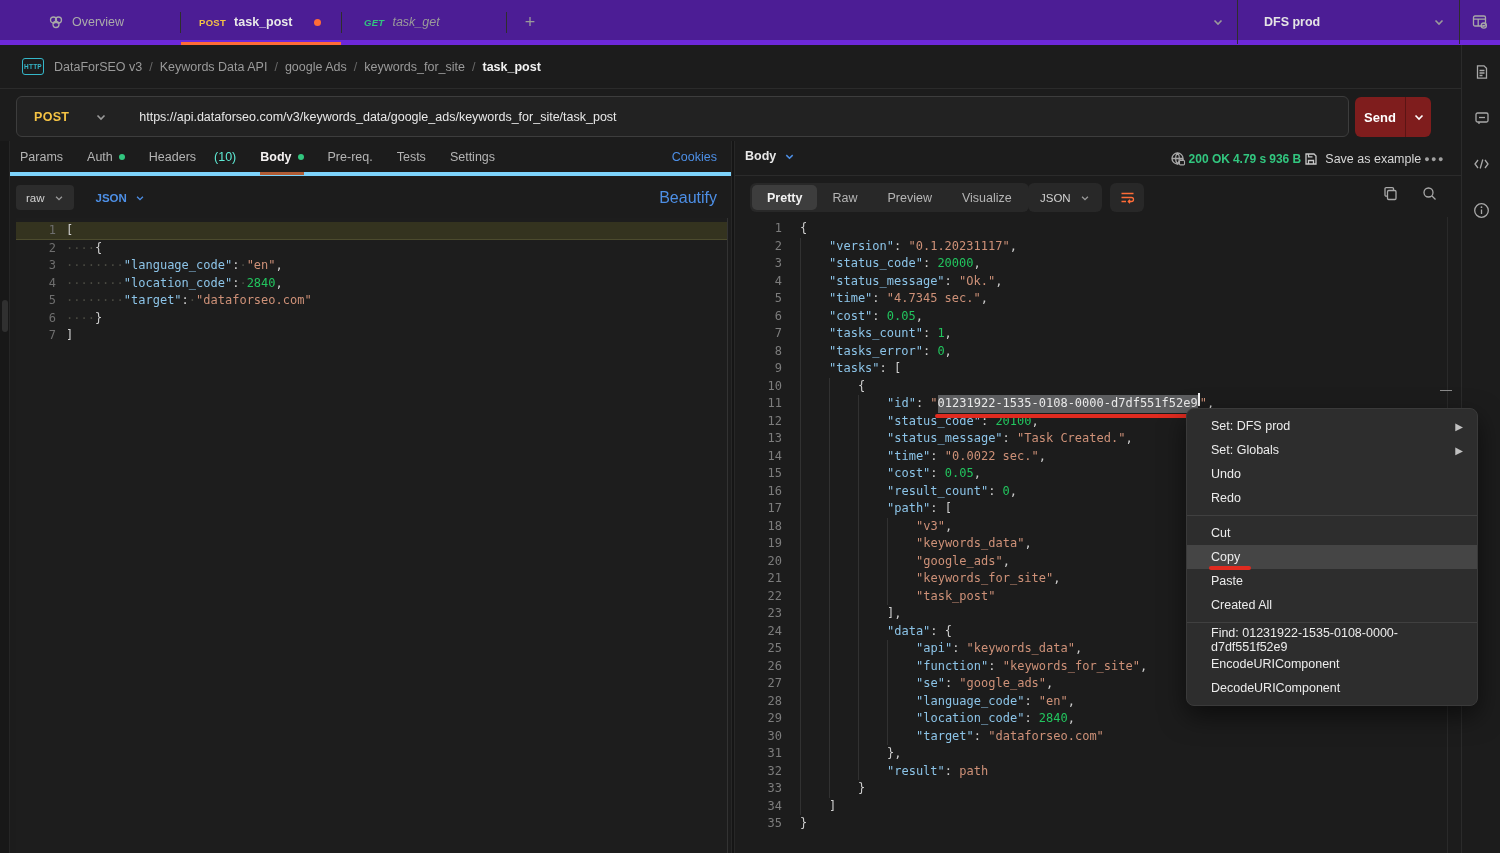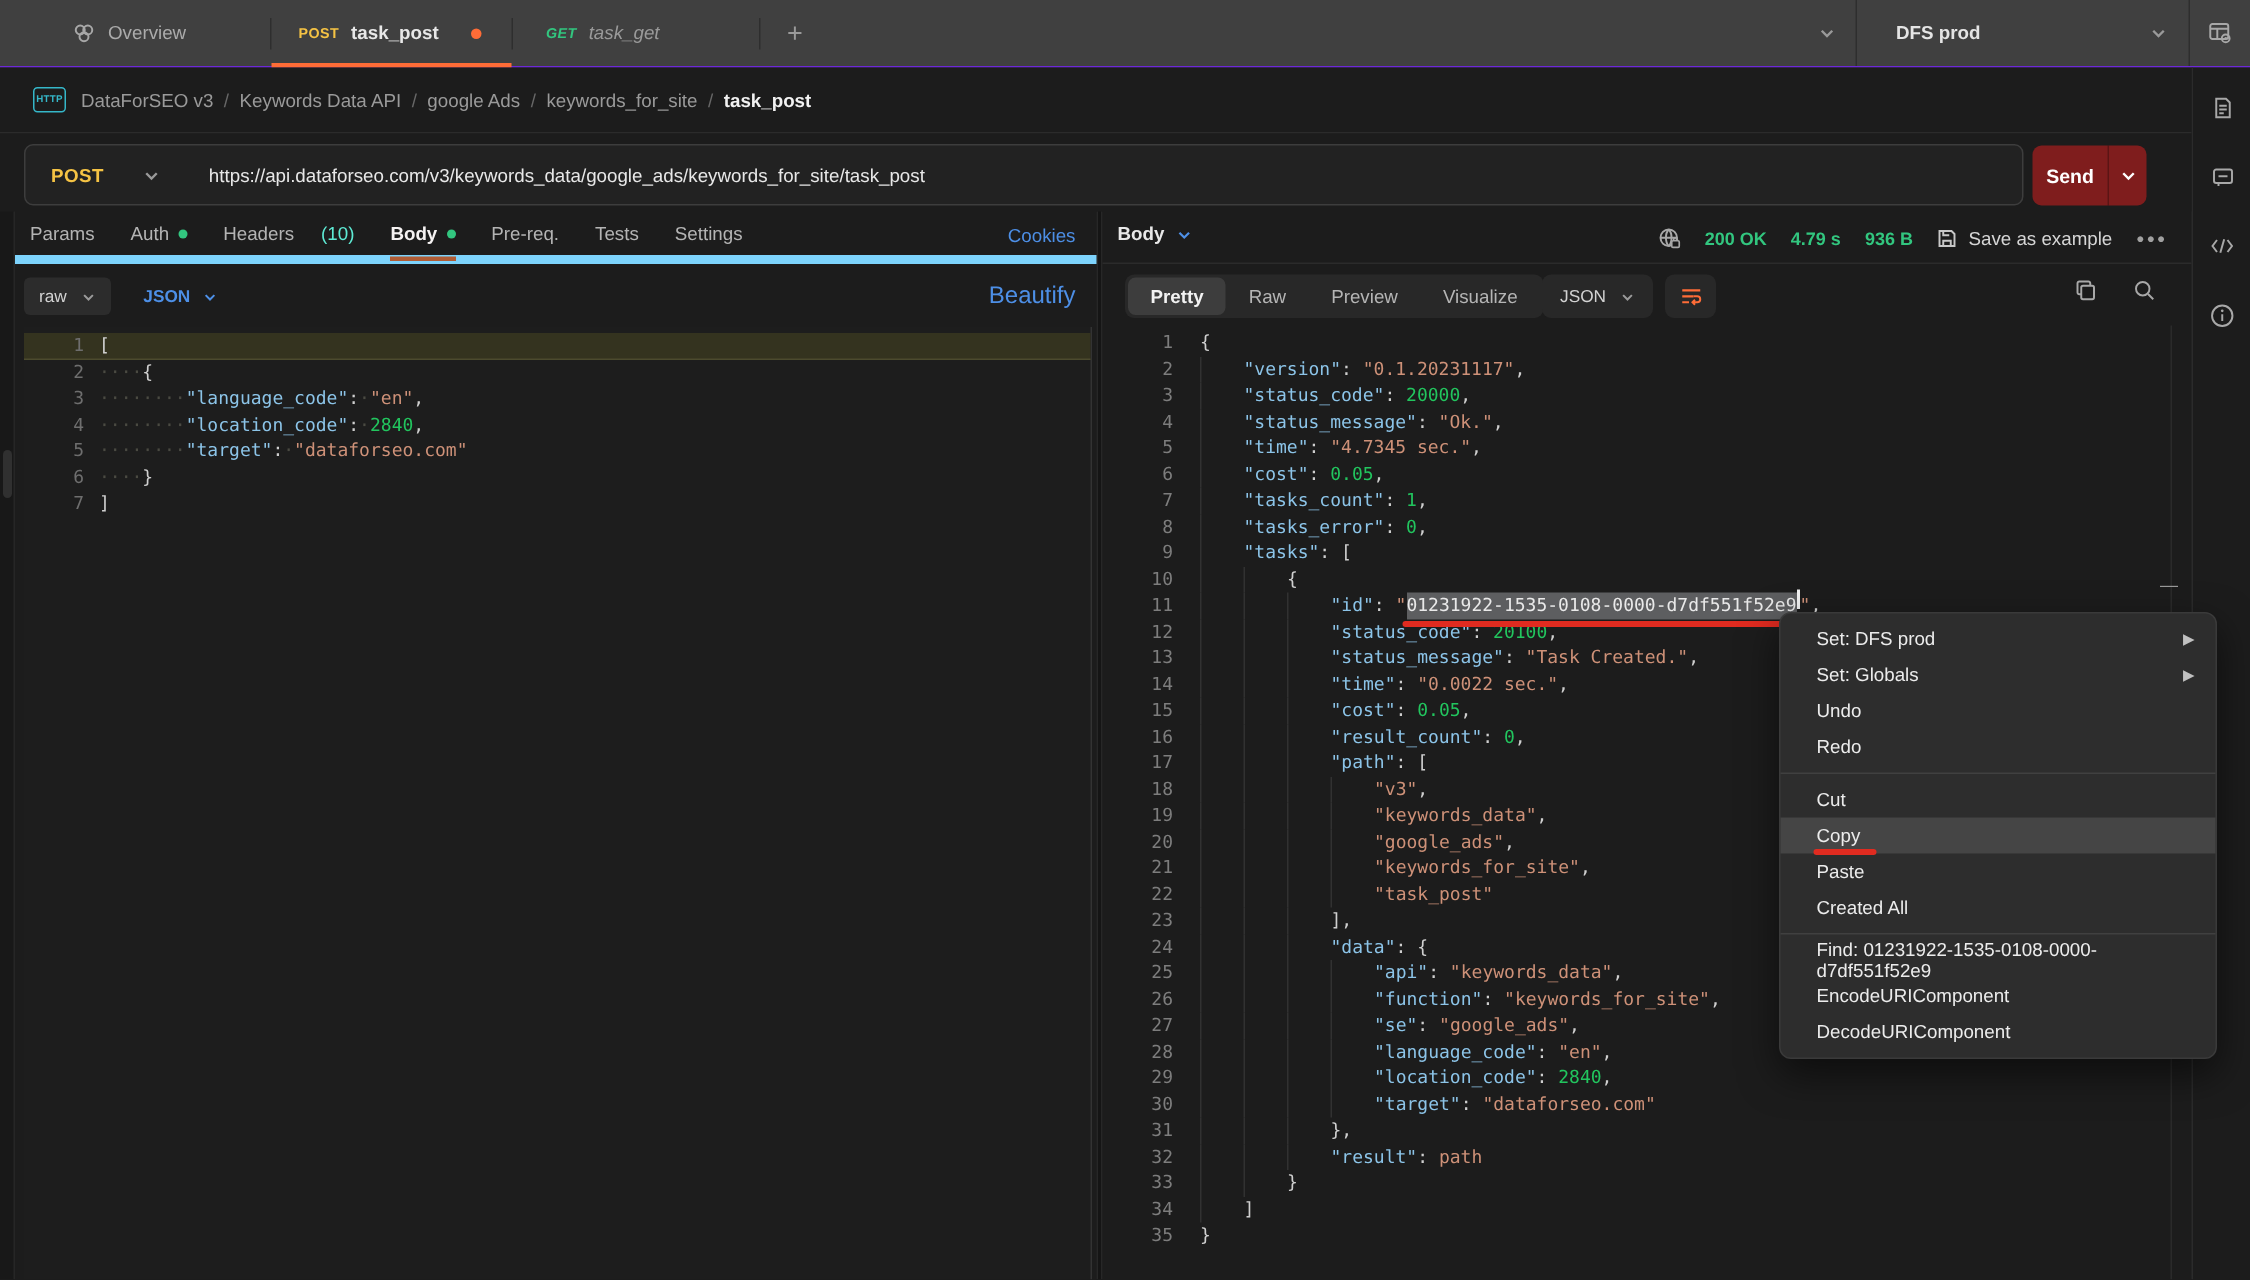--- a/index.html
+++ b/index.html
@@ -6,21 +6,21 @@
   html,body { margin:0; padding:0; }
   body {
     width:1500px; height:853px; position:relative; overflow:hidden;
     background:#1c1c1c; color:#d6d6d6;
     font-family:"Liberation Sans", sans-serif; font-size:12.5px;
   }
   svg { display:block; }
 
   
   .topbar { position:absolute; left:0; top:0; width:1500px; height:45px;
-    background:#404040; border-bottom:1px solid #6d28d9; }
+    background:#4c1d95; border-bottom:5px solid #6d28d9; }
   .tb-tab { position:absolute; top:0; height:44px; display:flex; align-items:center; gap:8px; cursor:pointer; }
   .tb-sep { position:absolute; top:12px; width:1px; height:21px; background:#2e2e2e; }
   .tab-overview { left:48px; width:130px; color:#ababab; }
   .tab-post { left:181px; width:160px; padding-left:18px; }
   .tab-post .underline { position:absolute; left:0; bottom:-1px; width:100%; height:3px; background:#ff6c37; }
   .tab-get { left:342px; width:164px; padding-left:22px; font-style:italic; color:#9a9a9a; }
   .method-mini { font-size:9.5px; font-weight:bold; letter-spacing:.3px; }
   .m-post { color:#f5c344; }
   .m-get  { color:#32c67f; }
   .tab-label { font-size:12.5px; color:#e8e8e8; font-weight:600; }
@@ -75,21 +75,21 @@
   .send-chev { width:26px; display:flex; align-items:center; justify-content:center; border-left:1px solid rgba(0,0,0,.28); }
 
   
   .panes { position:absolute; left:0; top:141px; width:1461px; bottom:0; }
   .left-strip { position:absolute; left:0; top:0; width:10px; bottom:0; background:#181818; border-right:1px solid #262626; }
   .left-strip .handle { position:absolute; left:2px; top:159px; width:6px; height:32px; background:#303030; border-radius:3px; }
   .pane-divider { position:absolute; left:731px; top:0; bottom:0; width:4px; background:#151515;
     border-left:1px solid #272727; border-right:1px solid #272727; }
 
   .reqpane { position:absolute; left:10px; top:0; width:721px; bottom:0; }
-  .req-tabs { position:absolute; left:0; top:0; width:721px; height:35px; border-bottom:6px solid #7dd3fc;
+  .req-tabs { position:absolute; left:0; top:0; width:721px; height:35px; border-bottom:4px solid #7dd3fc;
     display:flex; align-items:center; gap:24px; padding-left:10px; }
   .rtab { position:relative; height:35px; display:flex; align-items:center; gap:6px; color:#b4b4b4; cursor:pointer; }
   .rtab .cnt { color:#5eead4;margin-left:12px; }
   .rtab .dot { width:6px; height:6px; border-radius:50%; background:#32c67f; }
   .rtab.active { color:#f5f2f2; font-weight:700; }
   .rtab.active .tab-underline { position:absolute; left:0; bottom:-1px; width:100%; height:3px; background:#b05c35; }
   .cookies { position:absolute; right:14px; top:9px; color:#4d8fe6; cursor:pointer;margin-left:38px; }
 
   .req-subrow { position:absolute; left:0; top:36px; width:721px; height:41px; display:flex; align-items:center; }
   .raw-pill { margin-left:6px; height:25px; background:#2c2c2c; border-radius:4px;
@@ -99,21 +99,21 @@
   .beautify { position:absolute; right:14px; color:#4d8fe6; font-size:16px; cursor:pointer; }
 
   .editor { position:absolute; left:6px; top:77px; right:3px; bottom:0;
     background:#1d1d1d; border-right:1px solid #333; font-family:"DejaVu Sans Mono", monospace;
     font-size:12px; padding-top:4px; }
 
   .respane { position:absolute; left:735px; top:0; width:726px; bottom:0; }
   .res-header { position:absolute; left:0; top:0; width:726px; height:35px; border-bottom:1px solid #2b2b2b; }
   .body-select { position:absolute; left:10px; top:8px; display:flex; align-items:center; gap:8px;
     color:#e8e8e8; font-weight:600; cursor:pointer; }
-  .res-meta { position:absolute; right:16px; top:0; height:35px; display:flex; align-items:center; gap:16px; }
+  .res-meta { position:absolute; right:16px; top:0; height:35px; display:flex; align-items:center; gap:3px; }
   .meta-green { color:#32c67f; font-weight:600; font-size:12px; }
   .save-example { display:flex; align-items:center; gap:7px; color:#d6d6d6; cursor:pointer; }
   .meta-dots { color:#a0a0a0; font-size:9px; letter-spacing:1.5px; cursor:pointer; }
 
   .res-toolbar { position:absolute; left:0; top:42px; width:726px; height:30px; }
   .seg { position:absolute; left:15px; top:0; height:29px; background:#282828; border-radius:6px;
     display:flex; padding:2px; }
   .seg-cell { display:flex; align-items:center; padding:0 15px; color:#b5b5b5; border-radius:5px; cursor:pointer; }
   .seg-cell.active { background:#3d3d3d; color:#f2f2f2; font-weight:600; }
   .fmt-pill { position:absolute; left:293px; top:0; height:29px; background:#282828; border-radius:6px;

